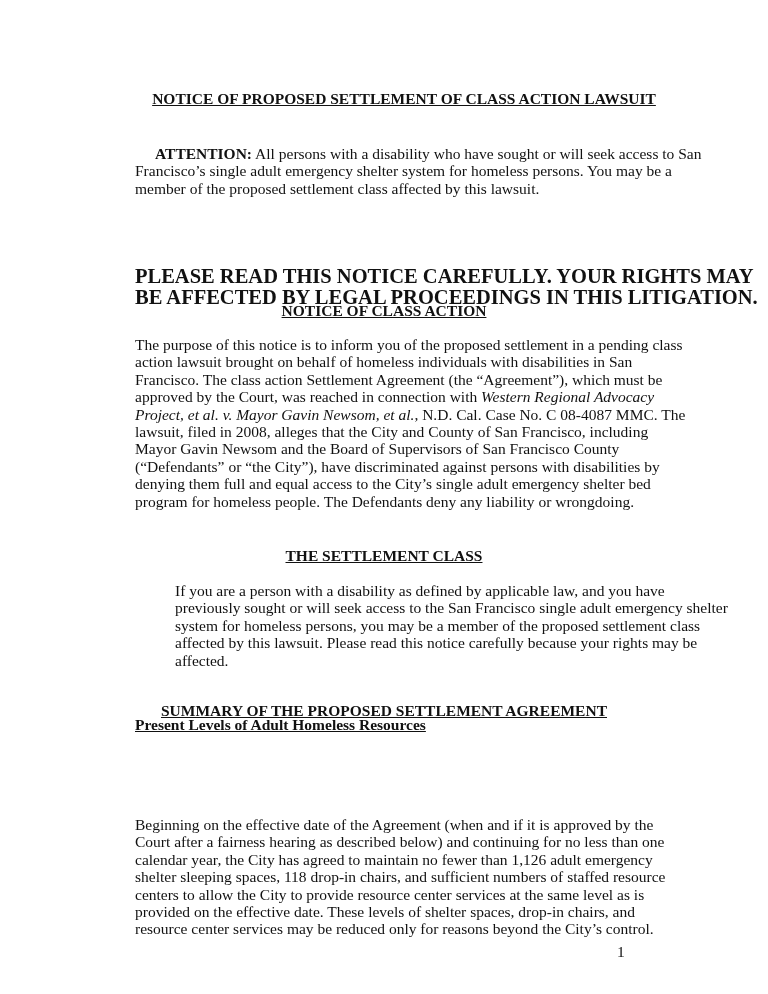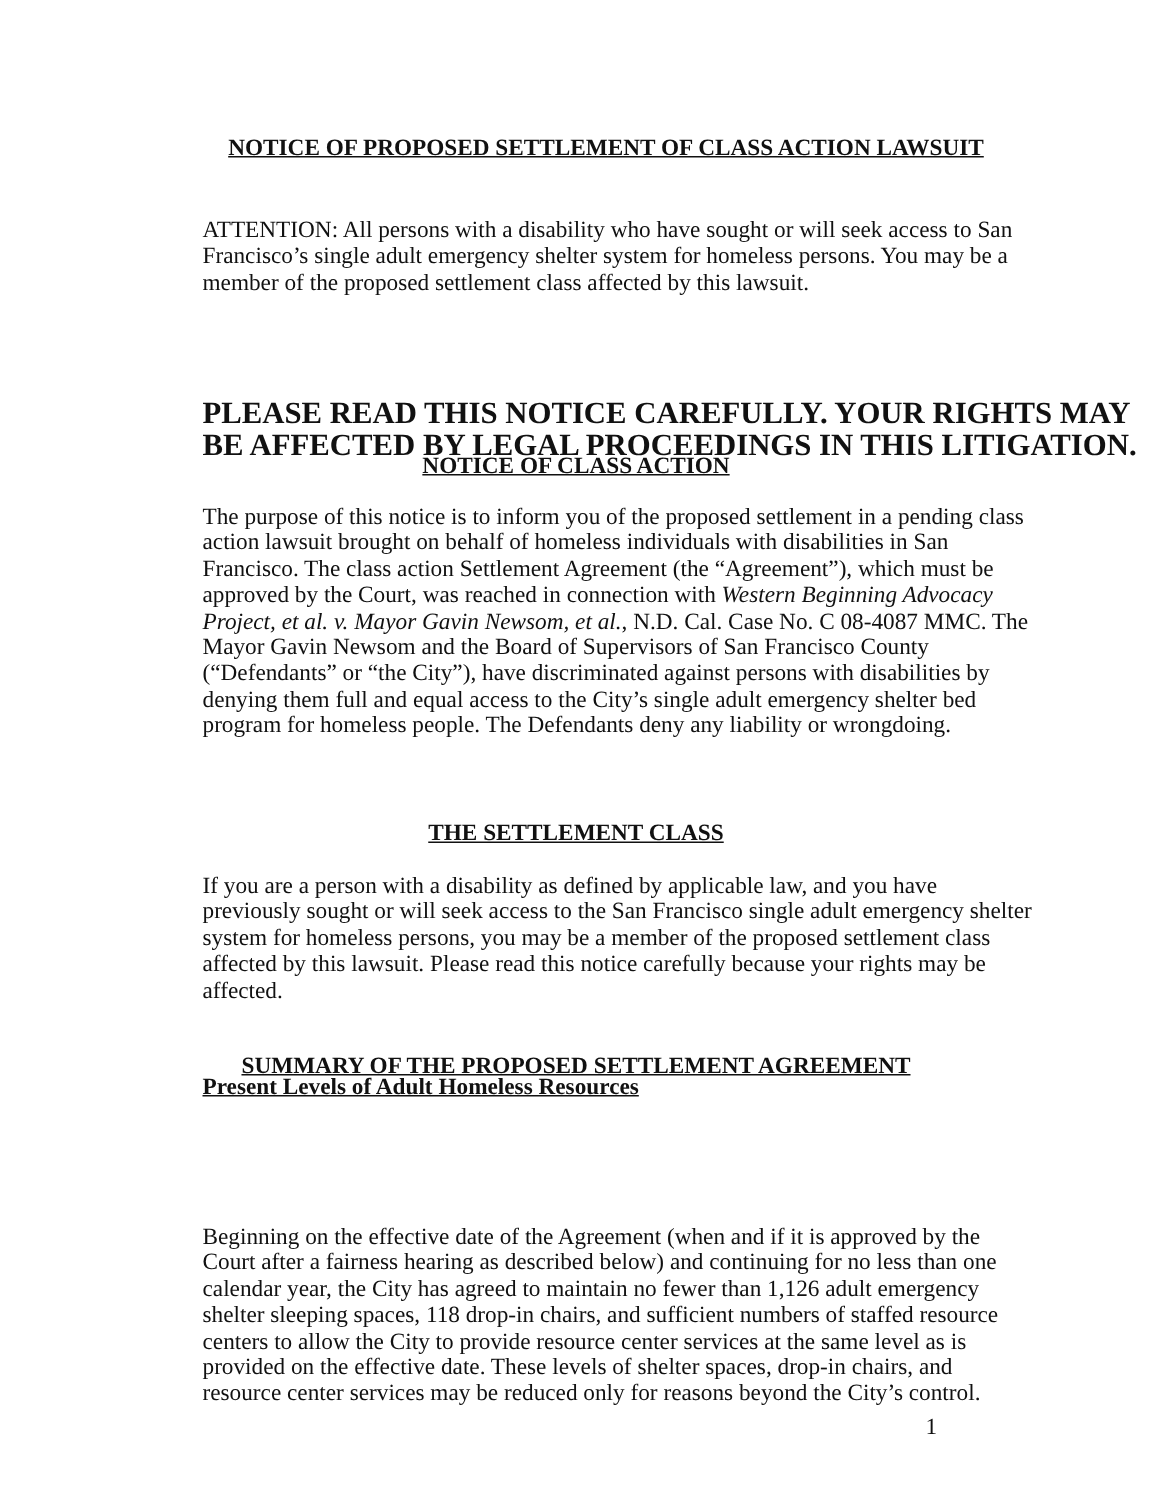--- a/index.html
+++ b/index.html
@@ -6,21 +6,21 @@
   body { width: 768px; height: 994px; position: relative; overflow: hidden;
          font-family: "Liberation Serif", "DejaVu Serif", serif; color: #111; }
   .page { position: absolute; left: 0; top: 0; width: 768px; height: 994px; }
   .heading-center { position: absolute; left: 0; width: 768px; text-align: center;
          font-weight: bold; text-decoration: underline; font-size: 15.5px; }
   .para { position: absolute; left: 135px; width: 560px; font-size: 15.5px; line-height: 17.4px; }
   .line { display: block; white-space: nowrap; }
   .big { position: absolute; left: 135px; width: 560px; font-weight: bold; font-size: 20.5px; line-height: 20.5px; margin-top: 36px; }
   .subhead { position: absolute; left: 135px; font-weight: bold; text-decoration: underline; font-size: 15.5px; }
   .pagenum { position: absolute; left: 617px; top: 943px; font-size: 15.5px; }
-  b { font-weight: normal; }
+  b { font-weight: bold; margin-left: 20px; }
   i { font-style: italic; }
 </style>
 </head>
 <body>
 
 <div class="page">
 
   <div class="heading-center" style="top:90px;margin-left:20px;">NOTICE OF PROPOSED SETTLEMENT OF CLASS ACTION LAWSUIT</div>
 
   <div class="para" style="top:145px;">
@@ -33,31 +33,32 @@
     <span class="line">PLEASE READ THIS NOTICE CAREFULLY.  YOUR RIGHTS MAY</span>
     <span class="line">BE AFFECTED BY LEGAL PROCEEDINGS IN THIS LITIGATION.</span>
   </div>
 
   <div class="heading-center" style="top:302px;">NOTICE OF CLASS ACTION</div>
 
   <div class="para" style="top:336px;">
     <span class="line">The purpose of this notice is to inform you of the proposed settlement in a pending class</span>
     <span class="line">action lawsuit brought on behalf of homeless individuals with disabilities in San</span>
     <span class="line">Francisco.  The class action Settlement Agreement (the “Agreement”), which must be</span>
-    <span class="line"><span>approved by the Court, was reached in connection with </span><i>Western Beginning Advocacy</i></span>
+    <span class="line"><span>approved by the Court, was reached in connection with </span><i>Western Regional Advocacy</i></span>
     <span class="line"><i>Project, et al. v. Mayor Gavin Newsom, et al.</i><span>, N.D. Cal. Case No. C 08-4087 MMC.  The</span></span>
+    <span class="line">lawsuit, filed in 2008, alleges that the City and County of San Francisco, including</span>
     <span class="line">Mayor Gavin Newsom and the Board of Supervisors of San Francisco County</span>
     <span class="line">(“Defendants” or “the City”), have discriminated against persons with disabilities by</span>
     <span class="line">denying them full and equal access to the City’s single adult emergency shelter bed</span>
     <span class="line">program for homeless people.  The Defendants deny any liability or wrongdoing.</span>
   </div>
 
   <div class="heading-center" style="top:547px;">THE SETTLEMENT CLASS</div>
 
-  <div class="para" style="top:582px;">
+  <div class="para" style="top:582px;margin-left:40px;">
     <span class="line">If you are a person with a disability as defined by applicable law, and you have</span>
     <span class="line">previously sought or will seek access to the San Francisco single adult emergency shelter</span>
     <span class="line">system for homeless persons, you may be a member of the proposed settlement class</span>
     <span class="line">affected by this lawsuit.  Please read this notice carefully because your rights may be</span>
     <span class="line">affected.</span>
   </div>
 
   <div class="heading-center" style="top:702px;">SUMMARY OF THE PROPOSED SETTLEMENT AGREEMENT</div>
 
   <div class="subhead" style="top:716px;">Present Levels of Adult Homeless Resources</div>

